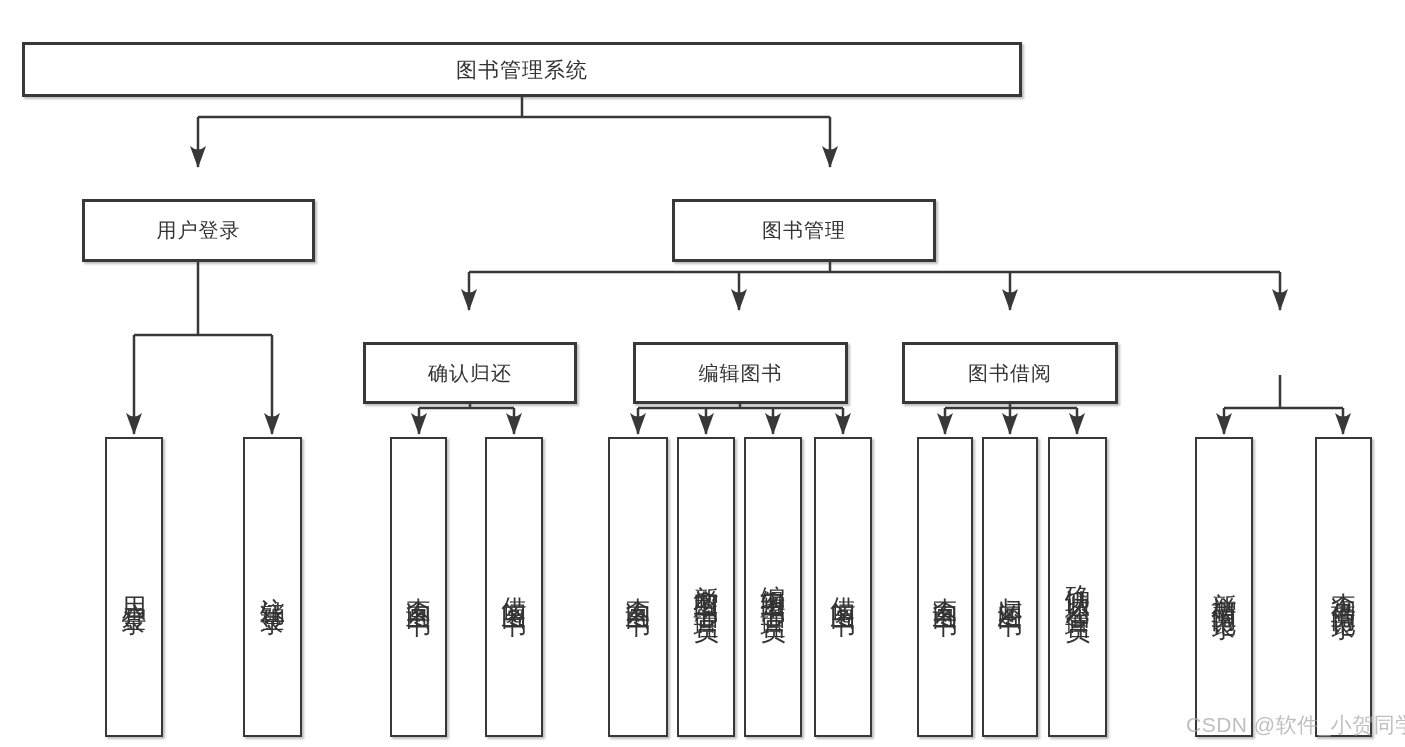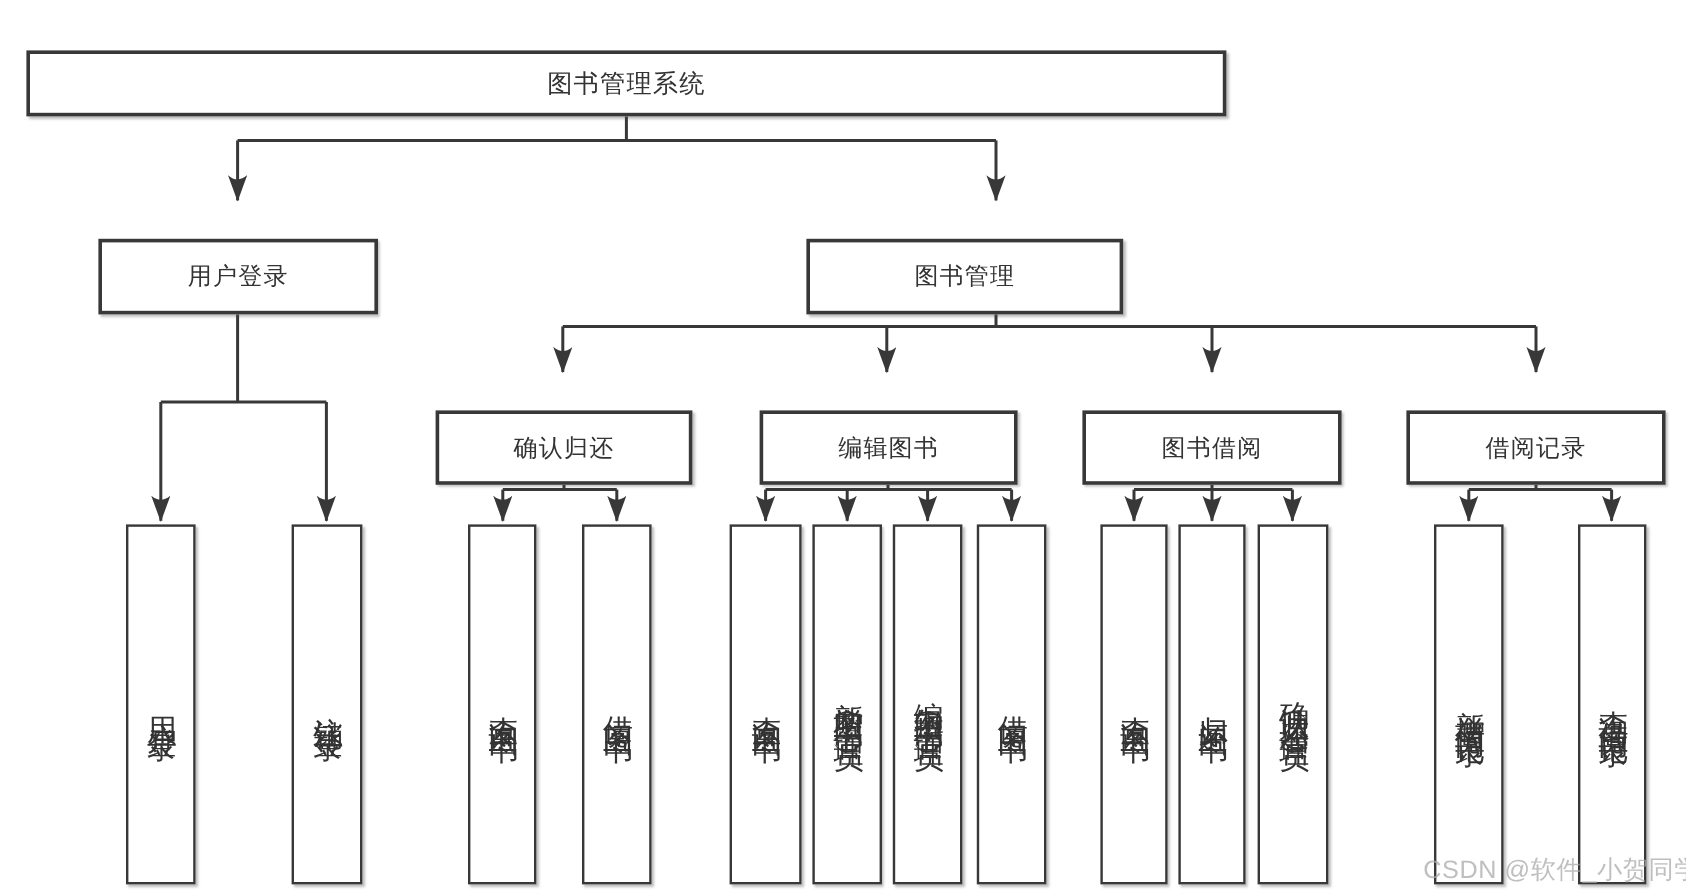--- a/index.html
+++ b/index.html
@@ -139,23 +139,20 @@
 
   <div class="hbox" style="left:363px; top:313px; width:214px; height:62px;">
     <span>确认归还</span>
   </div>
   <div class="hbox" style="left:633px; top:313px; width:215px; height:62px;">
     <span>编辑图书</span>
   </div>
   <div class="hbox" style="left:902px; top:313px; width:216px; height:62px;">
     <span>图书借阅</span>
   </div>
-  <div class="hbox" style="left:1172px; top:313px; width:216px; height:62px;">
-    <span>借阅记录</span>
-  </div>
 
   <div class="vbox" style="left:105px; top:437px; width:58px; height:300px;">
     <span>用户登录</span>
   </div>
   <div class="vbox" style="left:243px; top:437px; width:59px; height:300px;">
     <span>注销登录</span>
   </div>
 
   <div class="vbox" style="left:390px; top:437px; width:57px; height:300px;">
     <span>查询图书</span>

